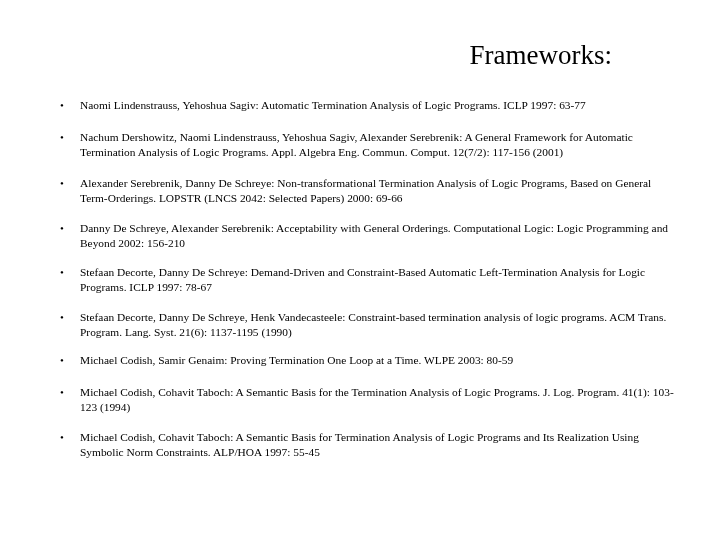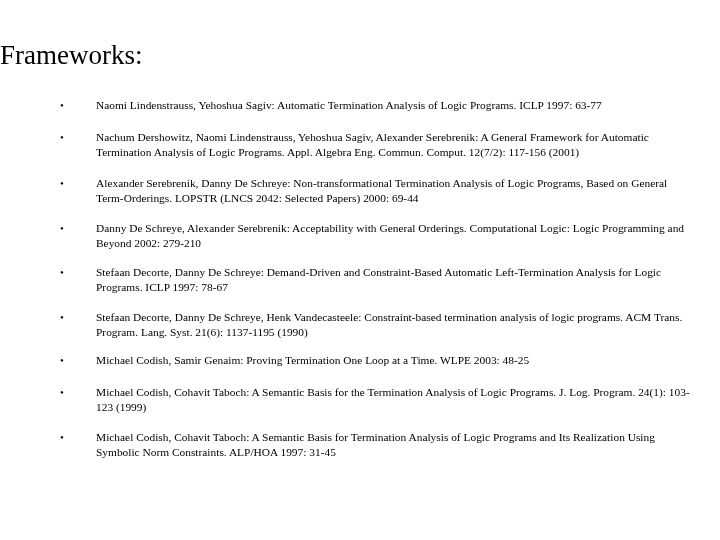--- a/index.html
+++ b/index.html
@@ -1,57 +1,57 @@
 <!DOCTYPE html>
 <html><head>
   <meta charset="utf-8">
   <style>
     html, body { margin: 0; padding: 0; background: #ffffff; }
     body { width: 720px; height: 540px; position: relative; overflow: hidden; font-family: "Liberation Serif", "DejaVu Serif", serif; color: #000; }
-    .title { position: absolute; left: 0; top: 38px; width: 612px; text-align: left; font-size: 27px; line-height: 34px; }
+    .title { position: absolute; left: 0; top: 38px; width: 612px; text-align: right; font-size: 27px; line-height: 34px; }
     .refs { position: absolute; left: 0; top: 98px; width: 720px; margin: 0; padding: 0; list-style: none; }
     .ref { position: absolute; left: 0; width: 720px; }
     .bullet { position: absolute; left: 60px; font-size: 11px; line-height: 15px; }
-    .ref-text { position: absolute; left: 96px; width: 600px; font-size: 11.4px; line-height: 15px; font-family: Liberation Serif, serif; }
+    .ref-text { position: absolute; left: 80px; width: 600px; font-size: 11.4px; line-height: 15px; font-family: Liberation Serif, serif; }
   </style>
 </head>
 <body>
 
 <div class="title">Frameworks:</div>
 
 <ul class="refs">
   <li class="ref" style="top:0px">
     <span class="bullet">•</span>
     <span class="ref-text">Naomi Lindenstrauss, Yehoshua Sagiv: Automatic Termination Analysis of Logic Programs. ICLP 1997: 63-77</span>
   </li>
   <li class="ref" style="top:32px">
     <span class="bullet">•</span>
     <span class="ref-text">Nachum Dershowitz, Naomi Lindenstrauss, Yehoshua Sagiv, Alexander Serebrenik: A General Framework for Automatic Termination Analysis of Logic Programs. Appl. Algebra Eng. Commun. Comput. 12(7/2): 117-156 (2001)</span>
   </li>
   <li class="ref" style="top:78px">
     <span class="bullet">•</span>
-    <span class="ref-text">Alexander Serebrenik, Danny De Schreye: Non-transformational Termination Analysis of Logic Programs, Based on General Term-Orderings. LOPSTR (LNCS 2042: Selected Papers) 2000: 69-44</span>
+    <span class="ref-text">Alexander Serebrenik, Danny De Schreye: Non-transformational Termination Analysis of Logic Programs, Based on General Term-Orderings. LOPSTR (LNCS 2042: Selected Papers) 2000: 69-66</span>
   </li>
   <li class="ref" style="top:123px">
     <span class="bullet">•</span>
-    <span class="ref-text">Danny De Schreye, Alexander Serebrenik: Acceptability with General Orderings. Computational Logic: Logic Programming and Beyond 2002: 279-210</span>
+    <span class="ref-text">Danny De Schreye, Alexander Serebrenik: Acceptability with General Orderings. Computational Logic: Logic Programming and Beyond 2002: 156-210</span>
   </li>
   <li class="ref" style="top:167px">
     <span class="bullet">•</span>
     <span class="ref-text">Stefaan Decorte, Danny De Schreye: Demand-Driven and Constraint-Based Automatic Left-Termination Analysis for Logic Programs. ICLP 1997: 78-67</span>
   </li>
   <li class="ref" style="top:212px">
     <span class="bullet">•</span>
     <span class="ref-text">Stefaan Decorte, Danny De Schreye, Henk Vandecasteele: Constraint-based termination analysis of logic programs. ACM Trans. Program. Lang. Syst. 21(6): 1137-1195 (1990)</span>
   </li>
   <li class="ref" style="top:255px">
     <span class="bullet">•</span>
-    <span class="ref-text">Michael Codish, Samir Genaim: Proving Termination One Loop at a Time. WLPE 2003: 48-25</span>
+    <span class="ref-text">Michael Codish, Samir Genaim: Proving Termination One Loop at a Time. WLPE 2003: 80-59</span>
   </li>
   <li class="ref" style="top:287px">
     <span class="bullet">•</span>
-    <span class="ref-text">Michael Codish, Cohavit Taboch: A Semantic Basis for the Termination Analysis of Logic Programs. J. Log. Program. 24(1): 103-123 (1999)</span>
+    <span class="ref-text">Michael Codish, Cohavit Taboch: A Semantic Basis for the Termination Analysis of Logic Programs. J. Log. Program. 41(1): 103-123 (1994)</span>
   </li>
   <li class="ref" style="top:332px">
     <span class="bullet">•</span>
-    <span class="ref-text">Michael Codish, Cohavit Taboch: A Semantic Basis for Termination Analysis of Logic Programs and Its Realization Using Symbolic Norm Constraints. ALP/HOA 1997: 31-45</span>
+    <span class="ref-text">Michael Codish, Cohavit Taboch: A Semantic Basis for Termination Analysis of Logic Programs and Its Realization Using Symbolic Norm Constraints. ALP/HOA 1997: 55-45</span>
   </li>
 </ul>
 
 </body></html>

